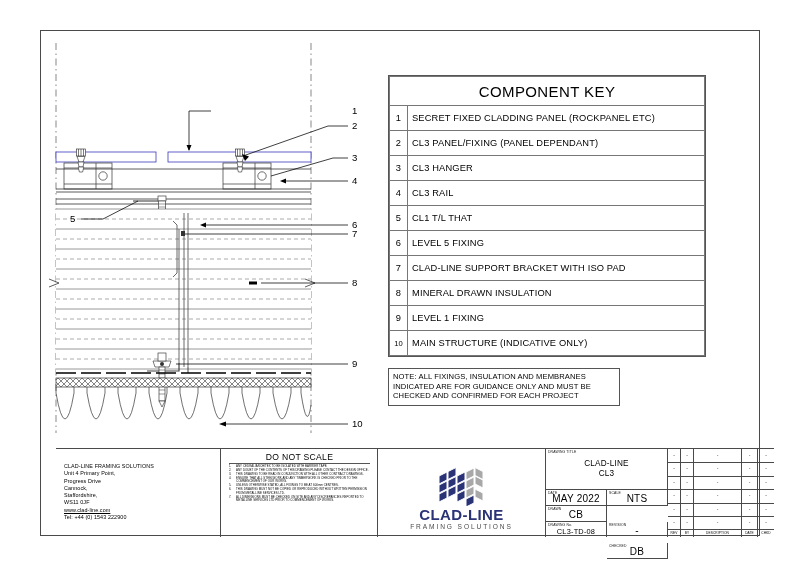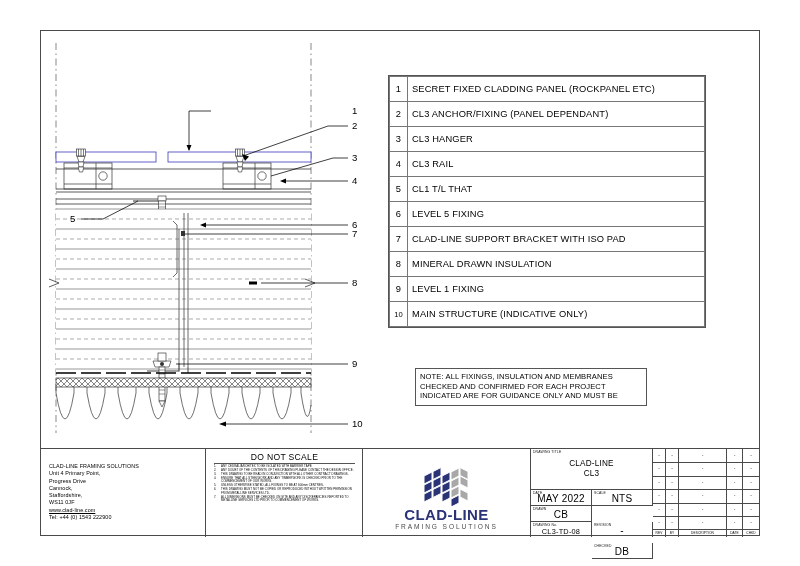--- a/index.html
+++ b/index.html
@@ -11,25 +11,25 @@
 
   
   #keytable{position:absolute;left:347px;top:44px;width:318px;border:1px solid #555;border-collapse:collapse;box-sizing:border-box;}
   #keytable table{border-collapse:collapse;width:100%;}
   #keytable td{border:1px solid #777;font-size:9.3px;padding:0 4px;height:24px;vertical-align:middle;letter-spacing:.15px;}
   #keytable td.num{width:17px;text-align:center;font-size:9.3px;padding:0;}
   #keytable td.num.ten{font-size:7.6px;}
   #keytable .hdr{height:28px;text-align:center;font-size:15px;letter-spacing:.4px;border:1px solid #777;}
 
   
-  #notebox{position:absolute;left:347px;top:337px;width:232px;border:1px solid #555;box-sizing:border-box;padding:3px 4px 4px 4px;margin-left:27px;}
+  #notebox{position:absolute;left:347px;top:337px;width:232px;border:1px solid #555;box-sizing:border-box;padding:3px 4px 4px 4px;}
   #notebox div{font-size:7.6px;line-height:9.6px;letter-spacing:.1px;}
 
   
-  #tstrip{position:absolute;left:0px;top:417px;width:718px;height:88px;border-top:1px solid #4a4a4a;box-sizing:border-box;}
+  #tstrip{position:absolute;left:15px;top:417px;width:718px;height:88px;border-top:1px solid #4a4a4a;box-sizing:border-box;}
   .tcell{position:absolute;box-sizing:border-box;}
 
   #addrbox{left:0;top:0;width:165px;height:88px;border-right:1px solid #4a4a4a;}
   #addrbox .addr{position:absolute;left:8px;top:14px;font-size:5.4px;line-height:7.3px;letter-spacing:.1px;}
   #addrbox .addr .u{text-decoration:underline;}
 
   #notesbox{left:165px;top:0;width:157px;height:88px;border-right:1px solid #4a4a4a;}
   #dnsbar{position:absolute;left:8px;top:3px;width:141px;height:11px;border-bottom:1px solid #555;text-align:center;font-size:8.6px;letter-spacing:.3px;}
   #notelist{position:absolute;left:8px;top:16px;width:141px;}
   #notelist .nrow{display:flex;margin-bottom:.6px;}
@@ -273,27 +273,30 @@
       <text x="309" y="253">8</text>
       <text x="309" y="334">9</text>
       <text x="309" y="394">10</text>
     </g>
    </svg>
   </div>
 
   <div id="keytable">
     <table>
       <tbody id="key-body">
+        <tr>
+          <td class="hdr" colspan="2">COMPONENT KEY</td>
+        </tr>
       <tr>
               <td class="num">1</td>
               <td>SECRET FIXED CLADDING PANEL (ROCKPANEL ETC)</td>
             </tr>
             <tr>
               <td class="num">2</td>
-              <td>CL3 ANCHOR/FIXING (PANEL DEPENDANT)</td>
+              <td>CL3 PANEL/FIXING (PANEL DEPENDANT)</td>
             </tr>
             <tr>
               <td class="num">3</td>
               <td>CL3 HANGER</td>
             </tr>
             <tr>
               <td class="num">4</td>
               <td>CL3 RAIL</td>
             </tr>
             <tr>
@@ -319,22 +322,22 @@
             <tr>
               <td class="num ten">10</td>
               <td>MAIN STRUCTURE (INDICATIVE ONLY)</td>
             </tr>
           </tbody>
     </table>
   </div>
 
   <div id="notebox">
     <div>NOTE: ALL FIXINGS, INSULATION AND MEMBRANES</div>
+    <div>INDICATED ARE FOR GUIDANCE ONLY AND MUST BE</div>
     <div>CHECKED AND CONFIRMED FOR EACH PROJECT</div>
-    <div>INDICATED ARE FOR GUIDANCE ONLY AND MUST BE</div>
   </div>
 
   <div id="tstrip">
 
     <div class="tcell" id="addrbox">
       <div class="addr">
         <div>CLAD-LINE FRAMING SOLUTIONS</div>
         <div>Unit 4 Primary Point,</div>
         <div>Progress Drive</div>
         <div>Cannock,</div>

